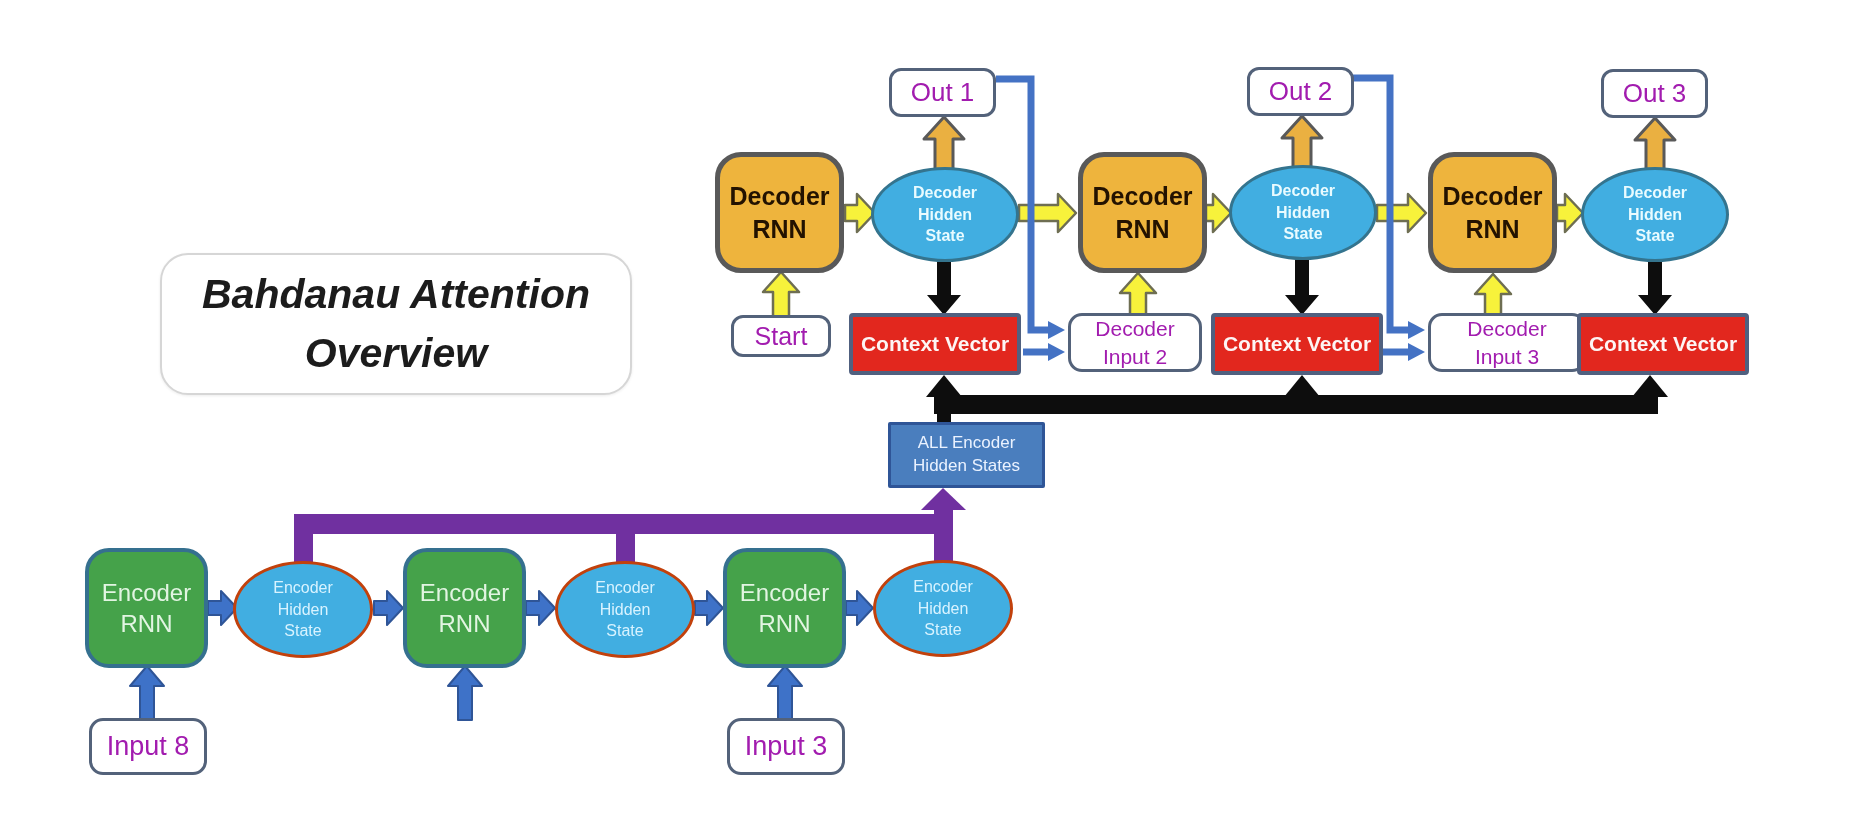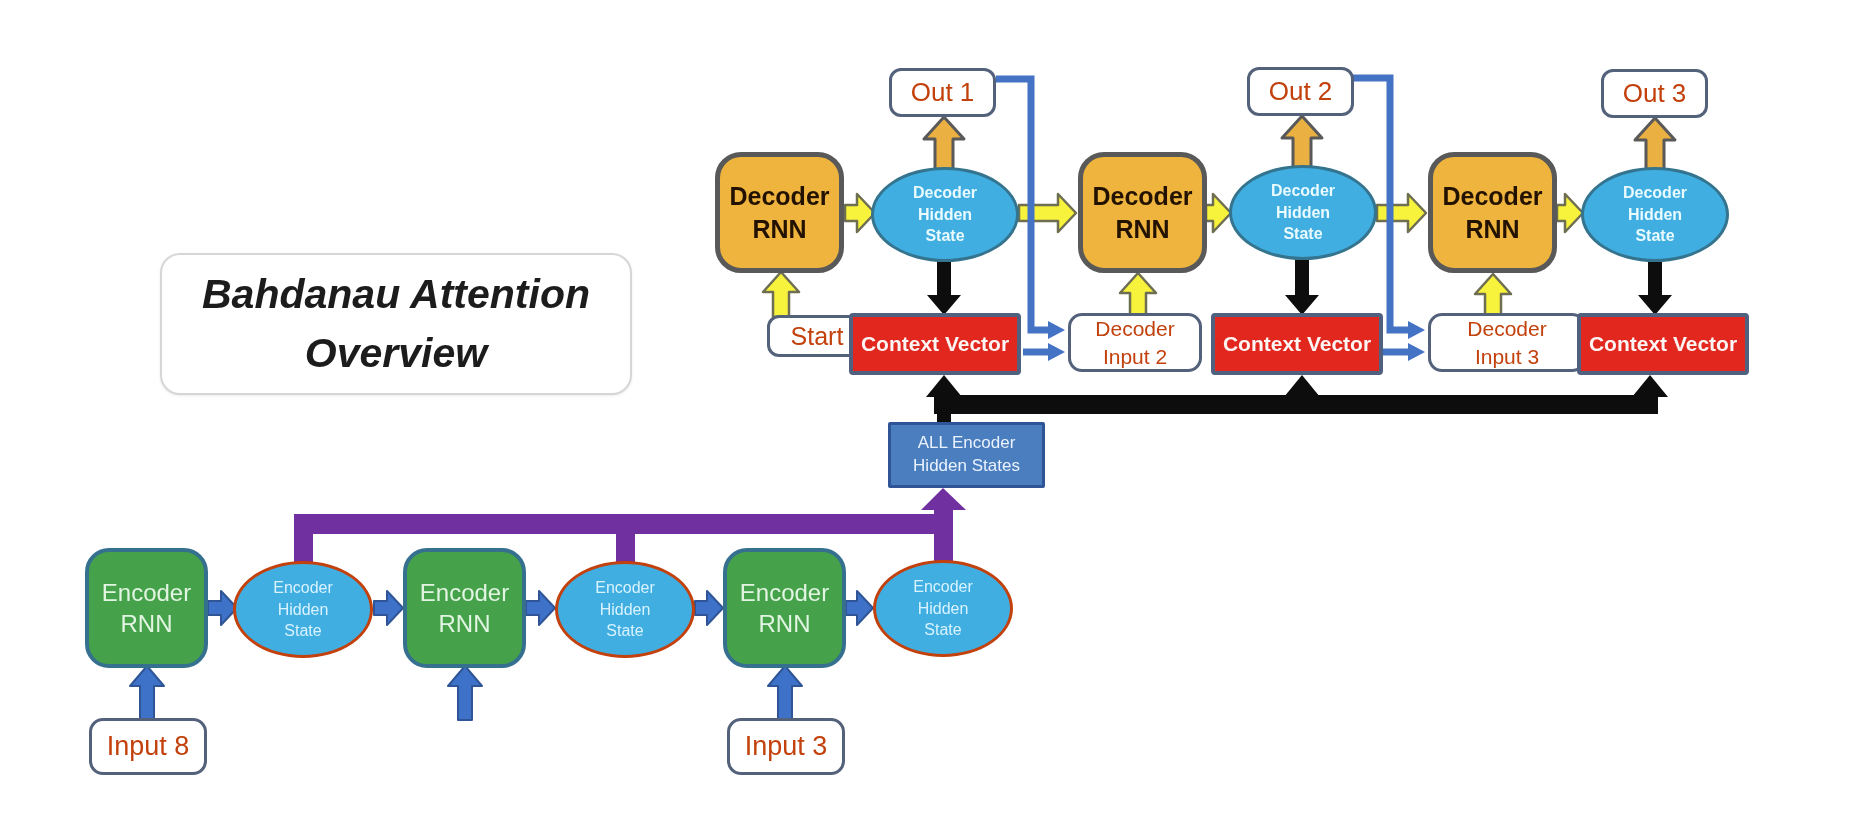--- a/index.html
+++ b/index.html
@@ -20,23 +20,23 @@
   
   .dell{background:#41aee1;border:3px solid #34748e;border-radius:50%;
         font-size:16px;font-weight:bold;color:#e9fbff;line-height:1.35;padding:0 30px;}
   
   .ebox{background:#45a24a;border:4px solid #35708f;border-radius:24px;
         font-size:24px;color:#e2f5e2;line-height:1.3;padding:0 10px;}
   
   .eell{background:#41aee1;border:3px solid #c2410c;border-radius:50%;
         font-size:16px;color:#d8f3ff;line-height:1.35;padding:0 26px;}
   
-  .wbox{background:#fff;border:3px solid #53627a;border-radius:12px;color:#c2410c;}
+  .wbox{background:#fff;border:3px solid #53627a;border-radius:12px;color:#a21caf;}
   .out{font-size:26px;}
-  .start{font-size:25px;margin-left:36px;}
+  .start{font-size:25px;}
   .di{font-size:21px;line-height:1.3;border-radius:14px;padding:0 12px;}
   .inp{font-size:27px;border-radius:14px;}
   
   .cvbox{background:#e2271e;border:4px solid#50607f;border-radius:4px;
          font-size:21px;font-weight:bold;color:#fdf5f4;}
   
   .allbox{background:#4a7ebe;border:3px solid #2f5597;border-radius:2px;
           font-size:17px;color:#eaf2ff;line-height:1.35;padding:0 16px;margin-left:24px;}
 </style>
 </head>
@@ -109,21 +109,21 @@
       <line x1="1381" y1="352" x2="1410" y2="352"></line>
     </g>
     <g fill="#4472c4">
       <polygon points="1065,330 1048,321 1048,339"></polygon>
       <polygon points="1065,352 1048,343 1048,361"></polygon>
       <polygon points="1425,330 1408,321 1408,339"></polygon>
       <polygon points="1425,352 1408,343 1408,361"></polygon>
     </g>
   </svg>
 
-  <div class="node title-card" style="left:160px;top:253px;width:472px;height:142px;border-radius:20px;">Bahdanau Attention Overview</div>
+  <div class="node title-card" style="left:160px;top:253px;width:472px;height:142px;">Bahdanau Attention Overview</div>
 
   <div class="node dbox" style="left:715px;top:152px;width:129px;height:121px;">Decoder RNN</div>
   <div class="node dbox" style="left:1078px;top:152px;width:129px;height:121px;">Decoder RNN</div>
   <div class="node dbox" style="left:1428px;top:152px;width:129px;height:121px;">Decoder RNN</div>
 
   <div class="node dell" style="left:871px;top:167px;width:148px;height:95px;">Decoder Hidden State</div>
   <div class="node dell" style="left:1229px;top:165px;width:148px;height:95px;">Decoder Hidden State</div>
   <div class="node dell" style="left:1581px;top:167px;width:148px;height:95px;">Decoder Hidden State</div>
 
   <div class="node wbox out" style="left:889px;top:68px;width:107px;height:49px;">Out 1</div>

